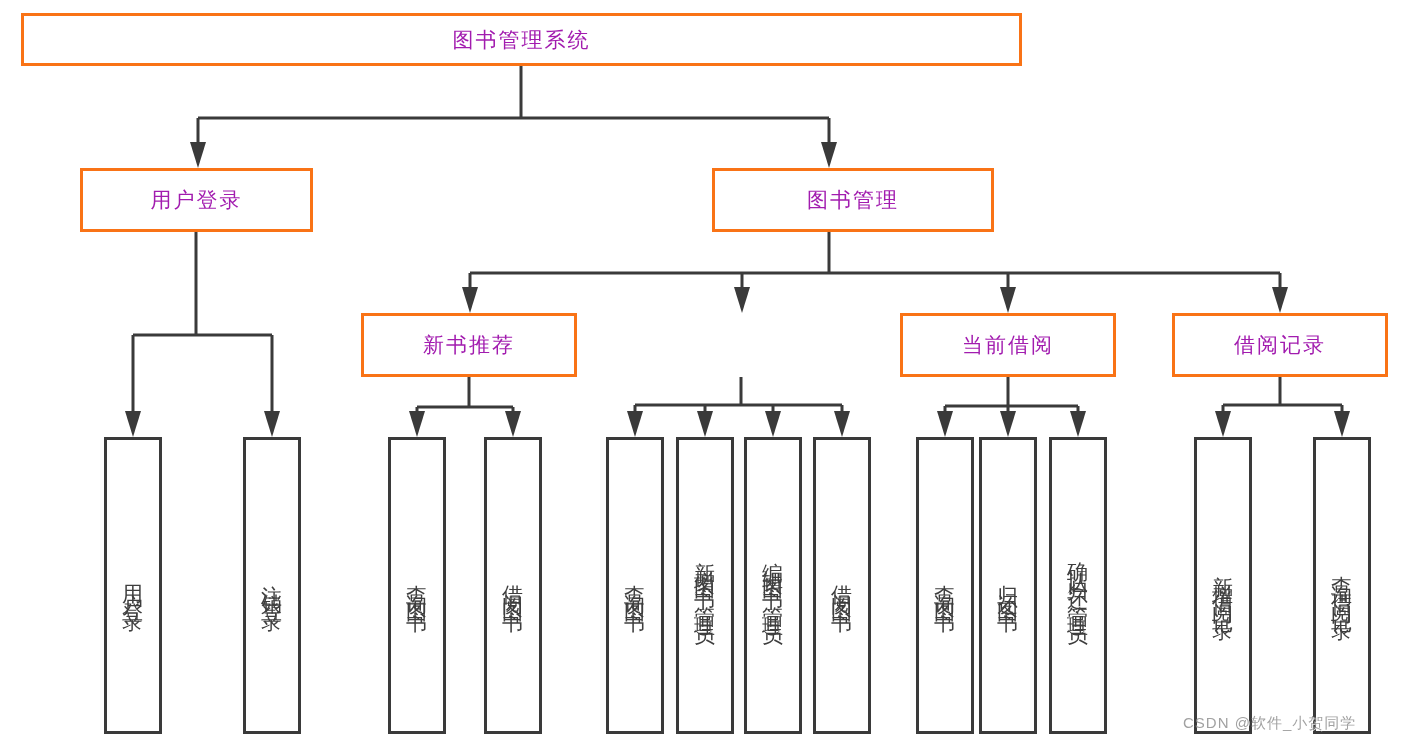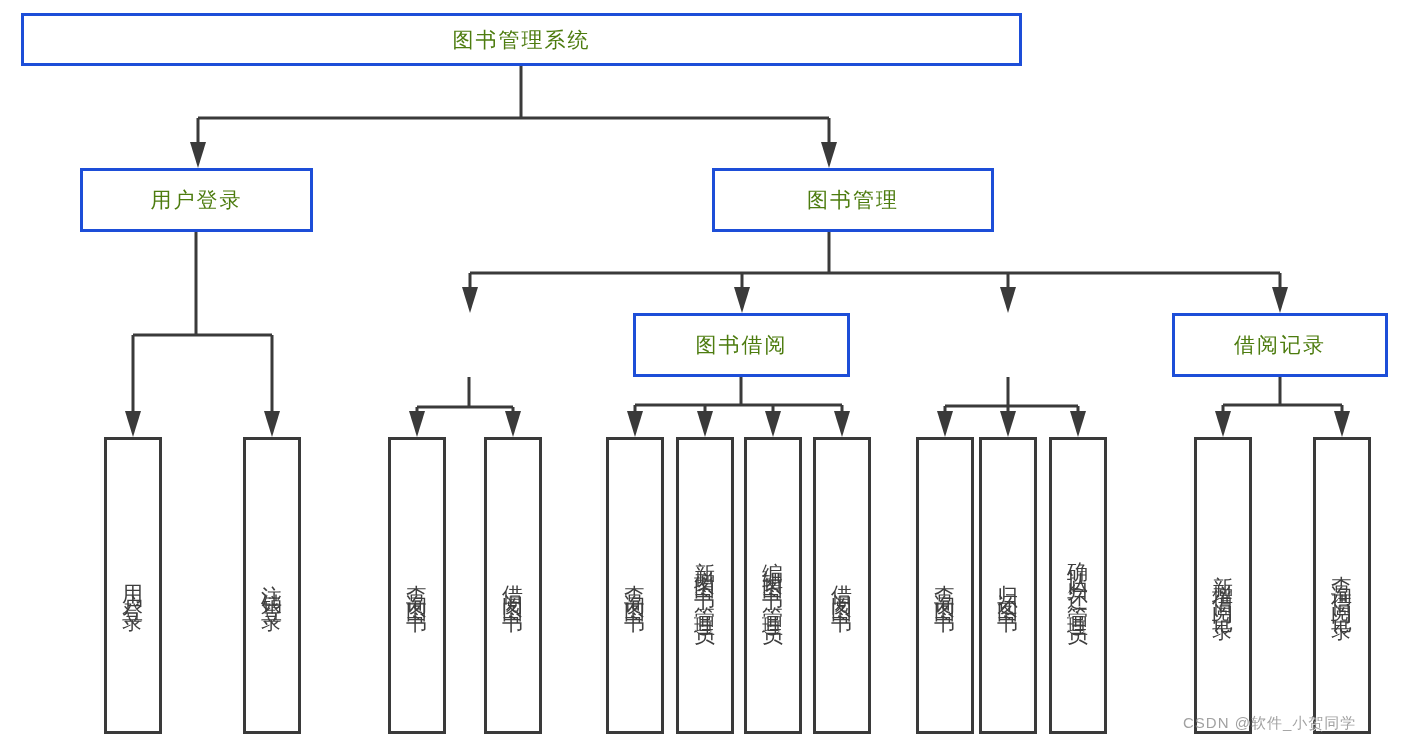--- a/index.html
+++ b/index.html
@@ -18,28 +18,28 @@
   #connectors {
     position: absolute;
     left: 0; top: 0;
     width: 1405px;
     height: 747px;
     z-index: 1;
   }
   .node {
     position: absolute;
     box-sizing: border-box;
-    border: 3px solid #1d4ed8;
+    border: 3px solid #f97316;
     background: #ffffff;
     display: flex;
     align-items: center;
     justify-content: center;
     font-size: 21px;
     letter-spacing: 2px;
-    color: #4d7c0f;
+    color: #a21caf;
     z-index: 2;
     white-space: nowrap;
   }
   .leaf {
     position: absolute;
     box-sizing: border-box;
     border: 3px solid #3a3a3a;
     background: #ffffff;
     display: flex;
     align-items: center;
@@ -101,21 +101,22 @@
       <polygon points="1215,411 1231,411 1223,437"></polygon>
       <polygon points="1334,411 1350,411 1342,437"></polygon>
     </g>
   </svg>
 
   <div class="node" style="left:21px;top:13px;width:1001px;height:53px;">图书管理系统</div>
 
   <div class="node" style="left:80px;top:168px;width:233px;height:64px;">用户登录</div>
   <div class="node" style="left:712px;top:168px;width:282px;height:64px;">图书管理</div>
 
-  <div class="node" style="left:633px;top:313px;width:217px;height:64px;">图书借阅</div>
+  <div class="node" style="left:361px;top:313px;width:216px;height:64px;">新书推荐</div>
+  <div class="node" style="left:900px;top:313px;width:216px;height:64px;">当前借阅</div>
   <div class="node" style="left:1172px;top:313px;width:216px;height:64px;">借阅记录</div>
 
   <div class="leaf" style="left:104px;top:437px;width:58px;height:297px;">用户登录</div>
   <div class="leaf" style="left:243px;top:437px;width:58px;height:297px;">注销登录</div>
 
   <div class="leaf" style="left:388px;top:437px;width:58px;height:297px;">查询图书</div>
   <div class="leaf" style="left:484px;top:437px;width:58px;height:297px;">借阅图书</div>
 
   <div class="leaf" style="left:606px;top:437px;width:58px;height:297px;">查询图书</div>
   <div class="leaf" style="left:676px;top:437px;width:58px;height:297px;">新增图书（管理员）</div>

